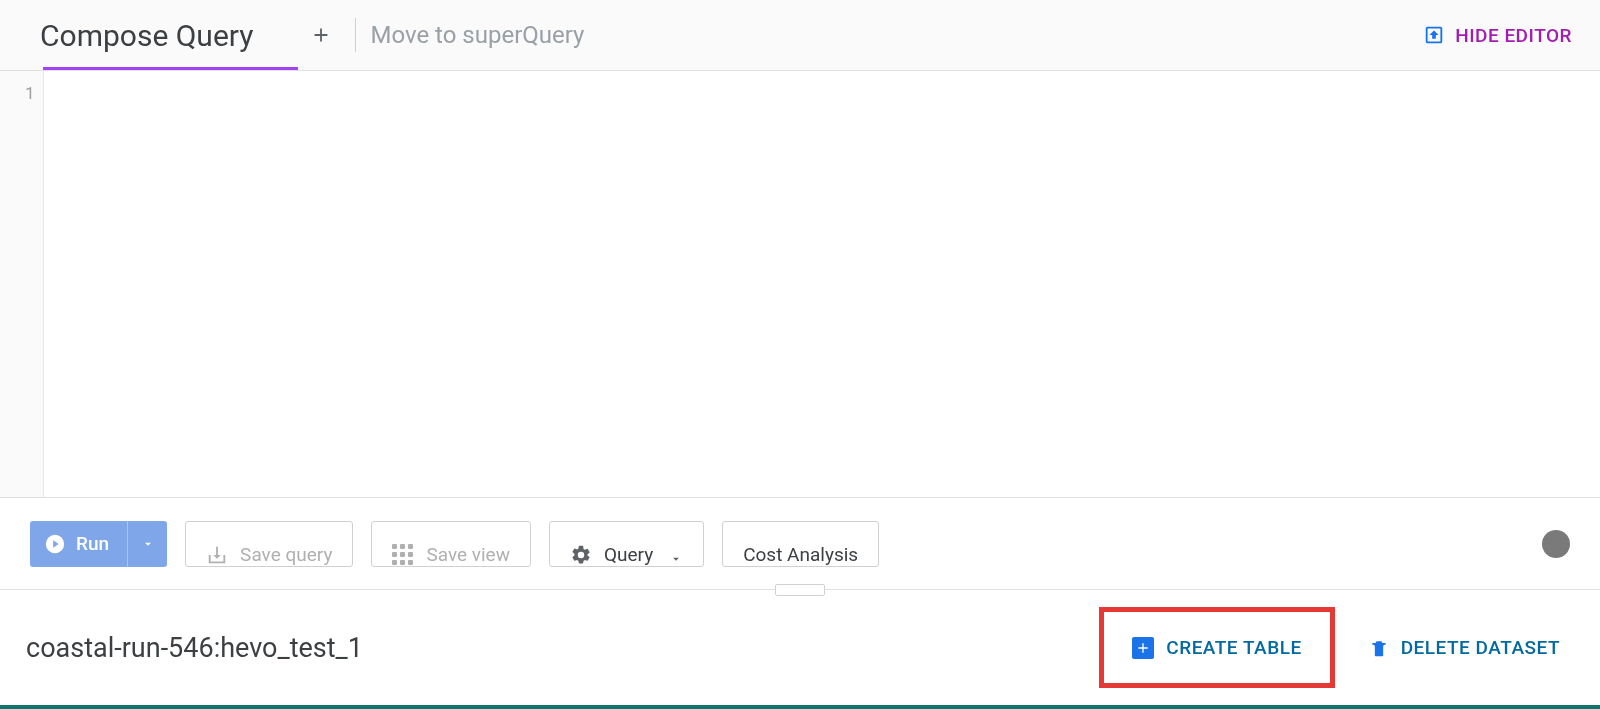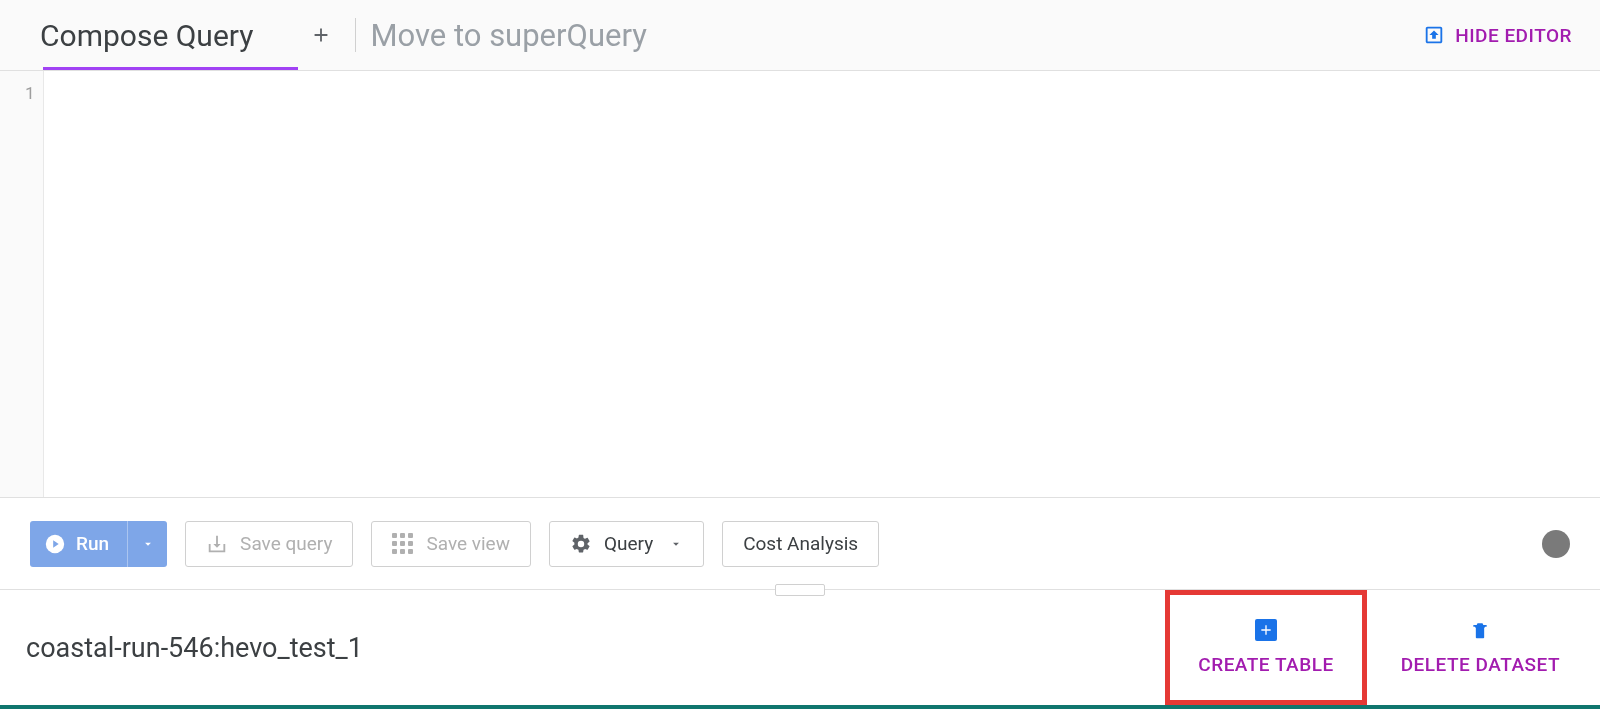--- a/index.html
+++ b/index.html
@@ -54,21 +54,21 @@
       cursor: pointer;
       margin-left: 8px;
     }
     .tab-divider {
       width: 1px;
       height: 34px;
       background: #d0d0d0;
       margin: 0 14px;
     }
     .superquery-link {
-      font-size: 31px;
+      font-size: 24px;
       color: #9aa0a6;
       cursor: pointer;
     }
     .hide-editor {
       margin-left: auto;
       margin-right: 28px;
       display: flex;
       align-items: center;
       gap: 10px;
       color: #a21caf;
@@ -137,21 +137,21 @@
       height: 100%;
       display: flex;
       align-items: center;
       justify-content: center;
       border-left: 1px solid rgba(255,255,255,0.35);
     }
     .play-icon { fill: #fff; width: 22px; height: 22px; }
     .caret-icon { fill: #fff; width: 14px; height: 14px; }
     .tool-btn {
       display: flex;
-      align-items: center;
+      align-items: flex-end;
       gap: 12px;
       height: 46px;
       padding: 0 20px;
       border: 1px solid #d0d0d0;
       border-radius: 3px;
       cursor: pointer;
       color: #3c4043;
       font-size: 19px;
       background: #fff;
     }
@@ -198,27 +198,26 @@
     }
     .dataset-name {
       font-size: 27px;
       color: #3c4043;
     }
     .spacer { flex: 1; }
     .action-btn {
       display: flex;
       align-items: center;
       gap: 12px;
-      color: #a21caf;
+      color: #0369a1;
       font-size: 19px;
       font-weight: 500;
       letter-spacing: 0.5px;
       cursor: pointer;
       padding: 10px 14px;
-      flex-direction: column;
     }
     .create-highlight {
       border: 5px solid #e53935;
       padding: 24px 28px;
       margin-right: 20px;
     }
     .plus-box {
       width: 22px;
       height: 22px;
       background: #1a73e8;

